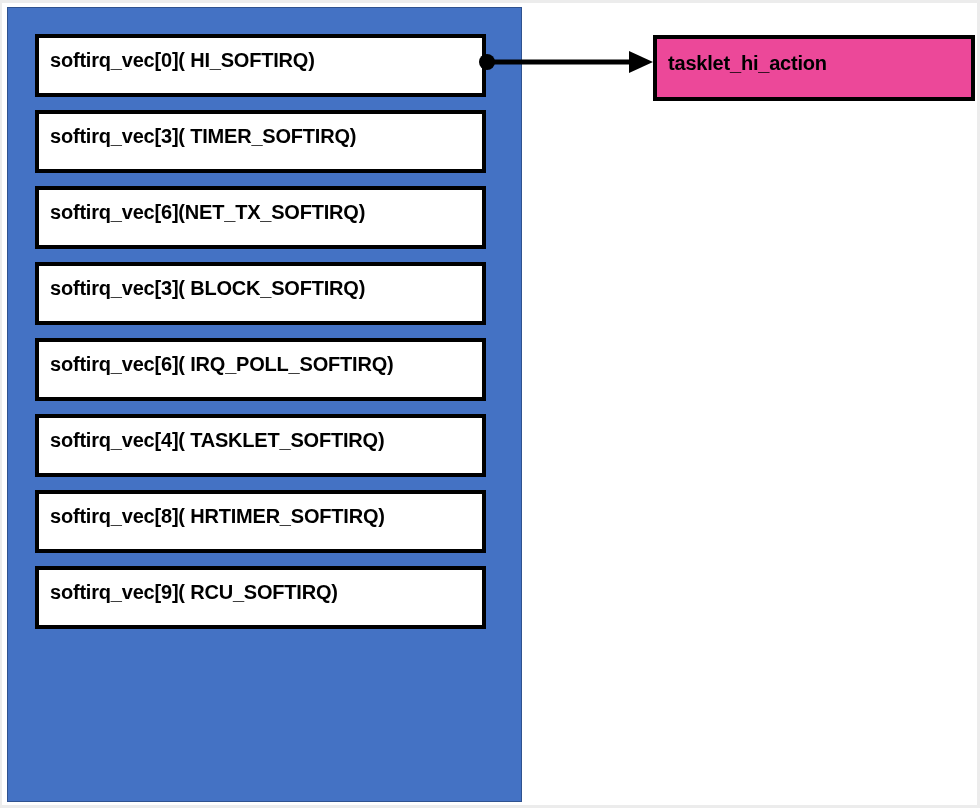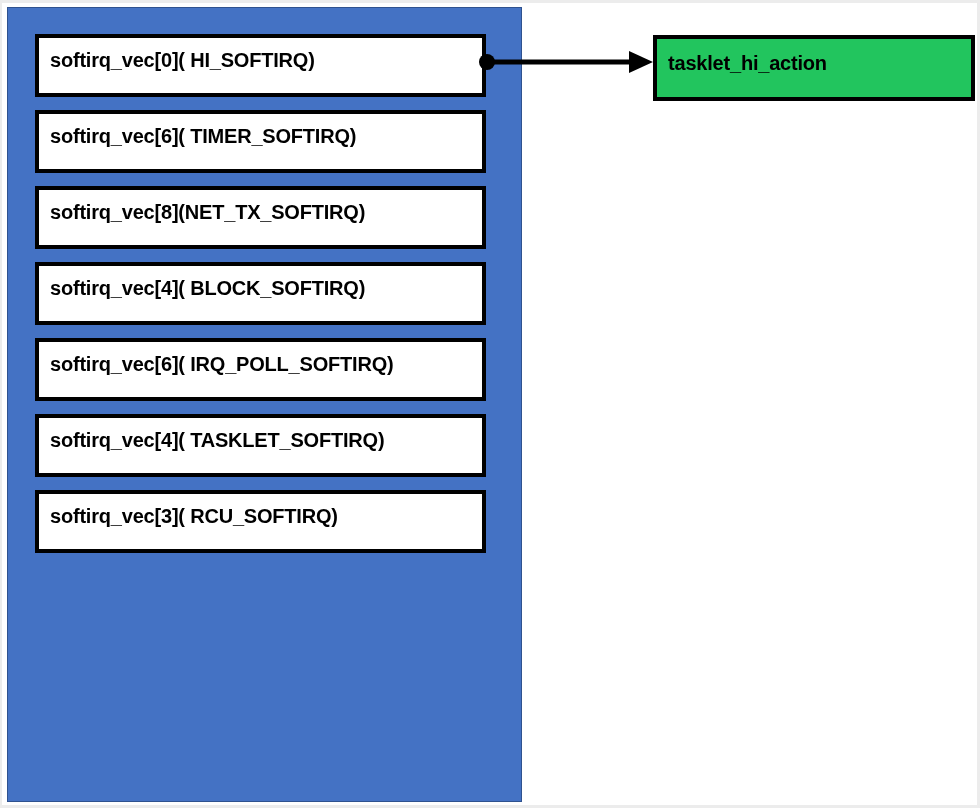--- a/index.html
+++ b/index.html
@@ -47,21 +47,21 @@
     font-size: 20px;
     font-weight: 700;
     color: #000000;
     letter-spacing: -0.2px;
     white-space: nowrap;
   }
   .handler-box {
     position: absolute;
     left: 653px; top: 35px;
     width: 322px; height: 66px;
-    background: #22c55e;
+    background: #ec4899;
     border: 4px solid #000000;
     display: flex;
     align-items: center;
     padding-left: 11px;
   }
   .connector {
     position: absolute;
     left: 470px; top: 47px;
     width: 190px; height: 30px;
   }
@@ -70,36 +70,39 @@
 <body>
 
 <div class="page" style="--panel-fill: #4472C4; --panel-border: #2F528F; --frame: #ececec;">
   <div class="sheet"></div>
 
   <div class="panel">
     <div class="vec-box">
       <span class="box-label">softirq_vec[0]( HI_SOFTIRQ)</span>
     </div>
     <div class="vec-box">
-      <span class="box-label">softirq_vec[6]( TIMER_SOFTIRQ)</span>
+      <span class="box-label">softirq_vec[3]( TIMER_SOFTIRQ)</span>
     </div>
     <div class="vec-box">
-      <span class="box-label">softirq_vec[8](NET_TX_SOFTIRQ)</span>
+      <span class="box-label">softirq_vec[6](NET_TX_SOFTIRQ)</span>
     </div>
     <div class="vec-box">
-      <span class="box-label">softirq_vec[4]( BLOCK_SOFTIRQ)</span>
+      <span class="box-label">softirq_vec[3]( BLOCK_SOFTIRQ)</span>
     </div>
     <div class="vec-box">
       <span class="box-label">softirq_vec[6]( IRQ_POLL_SOFTIRQ)</span>
     </div>
     <div class="vec-box">
       <span class="box-label">softirq_vec[4]( TASKLET_SOFTIRQ)</span>
     </div>
     <div class="vec-box">
-      <span class="box-label">softirq_vec[3]( RCU_SOFTIRQ)</span>
+      <span class="box-label">softirq_vec[8]( HRTIMER_SOFTIRQ)</span>
+    </div>
+    <div class="vec-box">
+      <span class="box-label">softirq_vec[9]( RCU_SOFTIRQ)</span>
     </div>
   </div>
 
   <svg class="connector" viewBox="0 0 190 30" xmlns="http://www.w3.org/2000/svg">
     <line x1="17" y1="15" x2="163" y2="15" stroke="#000000" stroke-width="5"></line>
     <circle cx="17" cy="15" r="8" fill="#000000"></circle>
     <polygon points="159,4 183,15 159,26" fill="#000000"></polygon>
   </svg>
 
   <div class="handler-box">

